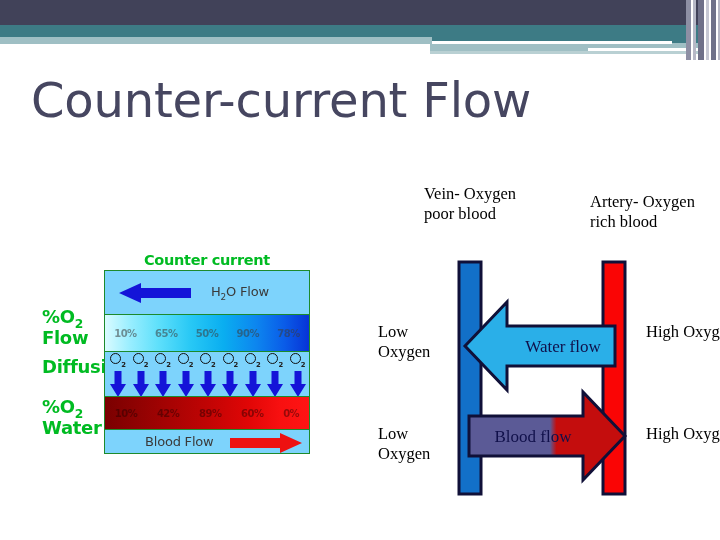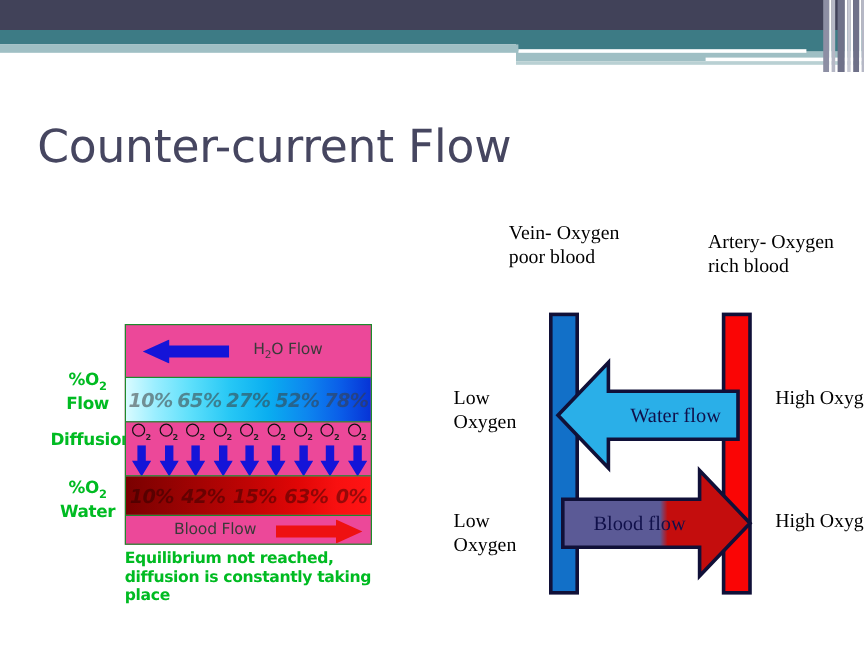--- a/index.html
+++ b/index.html
@@ -84,27 +84,26 @@
   .vs6 { left: 718px; width: 2px;  background: #b6b8c6; }
   .vs-white-a { left: 691px; width: 2px; background: #ffffff; }
   .vs-white-b { left: 704px; width: 2px; background: #ffffff; }
   .vs-white-c { left: 709px; width: 2px; background: #ffffff; }
   .vs-white-d { left: 716px; width: 2px; background: #ffffff; }
 
   
   #page-title {
     position: absolute;
     left: 31px; top: 72px;
-    font-size: 38px;
+    font-size: 48px;
     color: #464660;
     font-weight: normal;
     letter-spacing: -0.2px;
     font-family: "DejaVu Sans", sans-serif;
     white-space: nowrap;
-    margin-top: 28px;
   }
 
   
   #left-figure {
     position: absolute;
     left: 42px; top: 252px;
     width: 268px; height: 276px;
   }
   .green-label {
     color: #00bb22;
@@ -118,21 +117,21 @@
     width: 206px;
     text-align: center;
     font-size: 14.5px;
   }
   #lf-box {
     position: absolute;
     left: 62px; top: 18px;
     width: 206px; height: 184px;
     border: 1.5px solid #1d8a2c;
     box-sizing: border-box;
-    background: #ec4899;
+    background: #7dd3fc;
     overflow: hidden;
   }
   .lf-row {
     position: absolute;
     left: 0;
     width: 100%;
     box-sizing: border-box;
   }
   #row-h2o   { top: 0px;   height: 43px; }
   #row-water { top: 43px;  height: 38px;
@@ -152,24 +151,23 @@
 
   .pct-strip {
     position: absolute;
     left: 0; top: 0;
     width: 100%; height: 100%;
     display: flex;
     align-items: center;
     justify-content: space-around;
     font-family: "DejaVu Sans", sans-serif;
     font-weight: bold;
-    font-size: 16px;
+    font-size: 10px;
     color: rgba(60,60,60,0.55);
     letter-spacing: -0.5px;
-    font-style: italic;
   }
   #row-blood .pct-strip { color: rgba(30,0,0,0.45); }
 
   .flow-label {
     position: absolute;
     font-family: "DejaVu Sans", sans-serif;
     font-size: 13px;
     color: #3a3a3a;
     letter-spacing: -0.2px;
   }
@@ -211,23 +209,23 @@
     color: #222;
     line-height: 12px;
     display: block;
     margin-top: 1px;
   }
   .o2-arrow { display: block; margin: 0 auto; }
 
   
   .side-label {
     position: absolute;
-    text-align: center;
+    text-align: left;
     width: 62px;
-    font-size: 14px;
+    font-size: 18px;
     line-height: 14px;
   }
   #lbl-o2water  { left: 0px;  top: 58px; }
   #lbl-diffusion{ left: 0px;  top: 108px; }
   #lbl-o2blood  { left: 0px;  top: 148px; }
 
   #lf-footer {
     position: absolute;
     left: 62px; top: 206px;
     width: 215px;
@@ -320,20 +318,21 @@
   <div class="vstripe vs-white-c"></div>
   <div class="vstripe vs5"></div>
   <div class="vstripe vs-white-d"></div>
   <div class="vstripe vs6"></div>
 </div>
 
 <div id="page-title">Counter-current Flow</div>
 
 <div id="left-figure">
 
+  <div id="lf-heading" class="green-label">Counter current</div>
 
   <div id="lbl-o2water" class="side-label green-label">
     <span>%O</span><sub>2</sub><br>
     <span>Flow</span>
   </div>
   <div id="lbl-diffusion" class="side-label green-label">Diffusion</div>
   <div id="lbl-o2blood" class="side-label green-label">
     <span>%O</span><sub>2</sub><br>
     <span>Water</span>
   </div>
@@ -346,22 +345,22 @@
       </svg>
       <div class="flow-label" id="h2o-text">
         <span>H</span><sub>2</sub><span>O Flow</span>
       </div>
     </div>
 
     <div class="lf-row" id="row-water">
       <div class="pct-strip" id="water-pcts">
           <span>10%</span>
           <span>65%</span>
-          <span>27%</span>
-          <span>52%</span>
+          <span>50%</span>
+          <span>90%</span>
           <span>78%</span>
         </div>
     </div>
 
     <div class="lf-row" id="row-diff">
       <div id="diff-cols">
           <div class="o2-col">
             <span class="o2-label"><span style="display:inline-block;border:1.4px solid #111;border-radius:50%;width:9px;height:9px;line-height:9px;"></span><sub>2</sub></span>
             <svg width="16" height="26" viewBox="0 0 16 26" class="o2-arrow">
               <polygon points="8,26 0,13 4.5,13 4.5,0 11.5,0 11.5,13 16,13" fill="#1414d8"></polygon>
@@ -415,36 +414,35 @@
               <polygon points="8,26 0,13 4.5,13 4.5,0 11.5,0 11.5,13 16,13" fill="#1414d8"></polygon>
             </svg>
           </div>
         </div>
     </div>
 
     <div class="lf-row" id="row-blood">
       <div class="pct-strip" id="blood-pcts">
           <span>10%</span>
           <span>42%</span>
-          <span>15%</span>
-          <span>63%</span>
+          <span>89%</span>
+          <span>60%</span>
           <span>0%</span>
         </div>
     </div>
 
     <div class="lf-row" id="row-bloodflow">
       <div class="flow-label" id="bloodflow-text">Blood Flow</div>
       <svg id="bloodflow-arrow" viewBox="0 0 72 20">
         <polygon points="72,10 50,0 50,5 0,5 0,15 50,15 50,20" fill="#ee1111"></polygon>
       </svg>
     </div>
 
   </div>
 
-  <div id="lf-footer" class="green-label">Equilibrium not reached, diffusion is constantly taking place</div>
 </div>
 
 <div id="right-figure">
 
   <div id="lbl-artery" class="serif-text">Artery- Oxygen rich blood</div>
   <div id="lbl-vein" class="serif-text">Vein- Oxygen poor blood</div>
 
   <div id="lbl-lowox-top" class="serif-text">Low Oxygen</div>
   <div id="lbl-highox-top" class="serif-text">High Oxygen</div>
   <div id="lbl-lowox-bot" class="serif-text">Low Oxygen</div>

